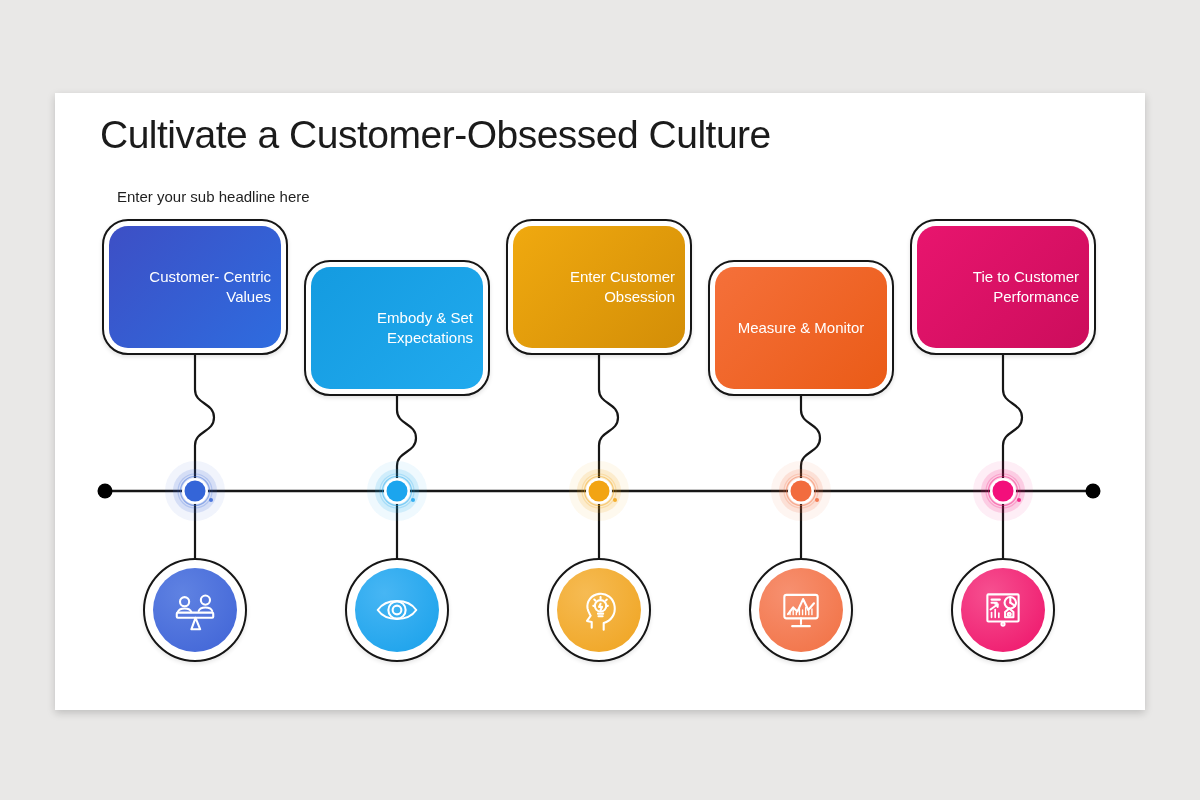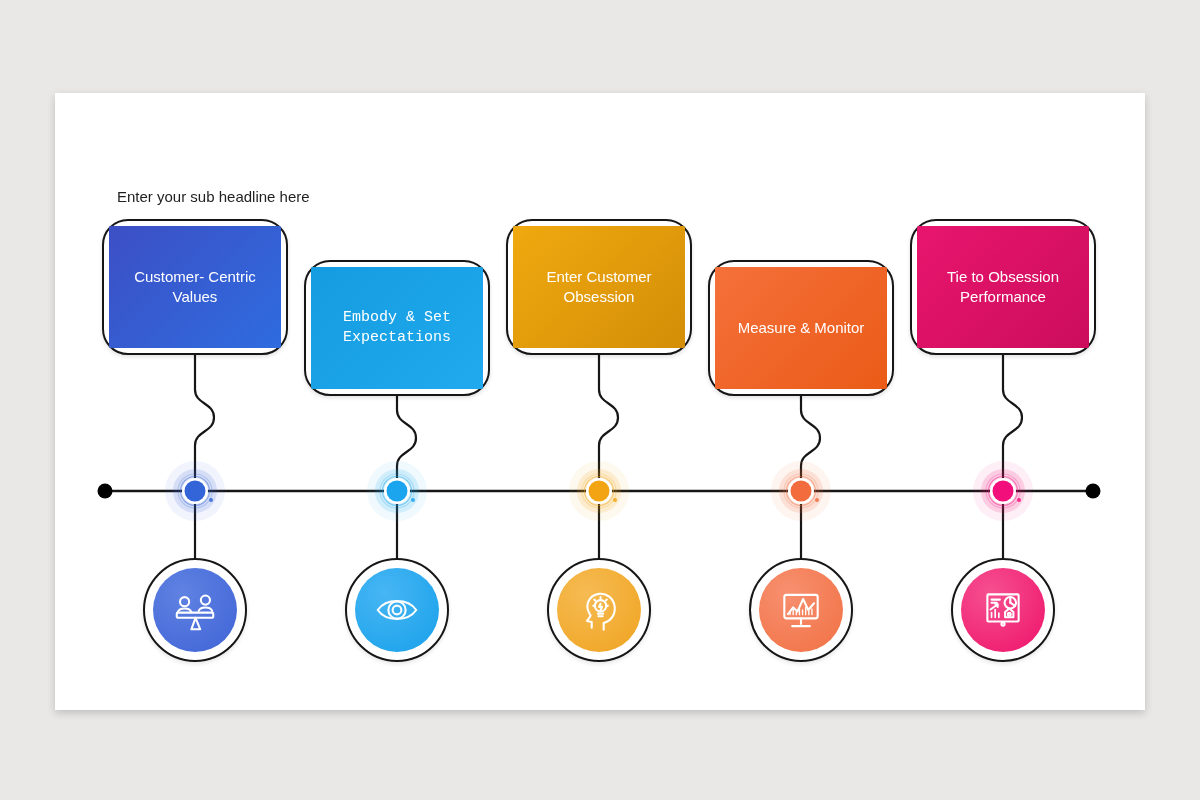--- a/index.html
+++ b/index.html
@@ -19,42 +19,43 @@
     position:absolute;left:45px;top:78px;margin:17px;
     font-size:15px;font-weight:400;color:#1f1f1f;
   }
   #tl-svg{position:absolute;left:0;top:0;width:1090px;height:617px;}
   .step-card{
     position:absolute;width:186px;height:136px;box-sizing:border-box;
     background:#ffffff;border:2px solid #161616;border-radius:26px;padding:5px;
     box-shadow:0 2px 4px rgba(0,0,0,0.12);
   }
   .step-card-inner{
-    width:100%;height:100%;border-radius:2px;
-    display:flex;align-items:center;justify-content:center;text-align:center;
+    width:100%;height:100%;border-radius:19px;
+    display:flex;align-items:center;justify-content:center;text-align:right;
   }
   .step-card-label{
     color:#ffffff;font-size:15px;line-height:1.35;padding:0 10px;
   }
   .step-circle{
     position:absolute;width:104px;height:104px;box-sizing:border-box;top:465px;
     background:#ffffff;border:2px solid #161616;border-radius:50%;
     display:flex;align-items:center;justify-content:center;
     box-shadow:0 2px 4px rgba(0,0,0,0.10);
   }
   .step-circle-inner{
     width:84px;height:84px;border-radius:50%;
     display:flex;align-items:center;justify-content:center;
   }
   .step-icon svg{display:block;}
 </style>
 </head>
 <body style="background: rgb(233, 232, 231);">
 
 <div class="slide" style="background: rgb(255, 255, 255);">
+  <h1 class="slide-title">Cultivate a Customer-Obsessed Culture</h1>
   <p class="slide-subtitle">Enter your sub headline here</p>
   <svg id="tl-svg" viewBox="0 0 1090 617" xmlns="http://www.w3.org/2000/svg">
       <line x1="50" y1="398" x2="1038" y2="398" stroke="#161616" stroke-width="2.4"></line>
       <path d="M 140 262 L 140 296.5 C 140 311.5 159 309.5 159 324.5 C 159 339.5 140 337.5 140 352.5 L 140 398" fill="none" stroke="#161616" stroke-width="2.2"></path>
       <line x1="140" y1="398" x2="140" y2="467" stroke="#161616" stroke-width="2.2"></line>
       <g>
         <circle cx="140" cy="398" r="30" fill="#3465D8" opacity="0.07"></circle>
         <circle cx="140" cy="398" r="22" fill="#3465D8" opacity="0.15"></circle>
         <circle cx="140" cy="398" r="13" fill="#ffffff"></circle>
         <circle cx="140" cy="398" r="17" fill="none" stroke="#3465D8" stroke-width="1.2" opacity="0.22"></circle>
@@ -123,21 +124,21 @@
               <path d="M7.5 26 C9 21.5 19 21.5 20.5 26"></path>
               <circle cx="34" cy="14.5" r="4.4"></circle>
               <path d="M27.5 25 C29 20.5 39 20.5 40.5 25"></path>
               <rect x="6.5" y="26.5" width="35" height="5" rx="1"></rect>
               <path d="M24.5 31.5 L20.5 42.5 L29 42.5 Z"></path>
             </svg>
           </span>
         </div>
       </div>
       <div class="step-card" style="left: 249px; top: 167px;">
-        <div class="step-card-inner" style="background: linear-gradient(135deg, rgb(20, 155, 224), rgb(33, 170, 238)); font-family: Liberation Mono, monospace;">
+        <div class="step-card-inner" style="background: linear-gradient(135deg, rgb(20, 155, 224), rgb(33, 170, 238));">
           <span class="step-card-label">Embody &amp; Set Expectations</span>
         </div>
       </div>
       <div class="step-circle" style="left: 290px;">
         <div class="step-circle-inner" style="background: radial-gradient(circle at 35% 30%, rgb(71, 182, 244), rgb(23, 160, 234));">
           <span class="step-icon">
             <svg width="50" height="50" viewBox="0 0 48 48" fill="none" stroke="#ffffff" stroke-width="2" stroke-linecap="round" stroke-linejoin="round" xmlns="http://www.w3.org/2000/svg">
               <path d="M5.5 24 C13.5 12.5 34.5 12.5 42.5 24 C34.5 35.5 13.5 35.5 5.5 24 Z"></path>
               <circle cx="24" cy="24" r="8.3"></circle>
               <circle cx="24" cy="24" r="4.2"></circle>
@@ -188,21 +189,21 @@
               <path d="M31.5 28.5 L31.5 25" stroke-width="1.3"></path>
               <path d="M34.5 28.5 L34.5 23" stroke-width="1.3"></path>
               <path d="M24 32 L24 37.5"></path>
               <path d="M15.5 39.5 L32.5 39.5"></path>
             </svg>
           </span>
         </div>
       </div>
       <div class="step-card" style="left: 855px; top: 126px;">
         <div class="step-card-inner" style="background: linear-gradient(135deg, rgb(232, 21, 110), rgb(204, 13, 92));">
-          <span class="step-card-label">Tie to Obsession Performance</span>
+          <span class="step-card-label">Tie to Customer Performance</span>
         </div>
       </div>
       <div class="step-circle" style="left: 896px;">
         <div class="step-circle-inner" style="background: radial-gradient(circle at 35% 30%, rgb(246, 80, 144), rgb(238, 18, 105));">
           <span class="step-icon">
             <svg width="50" height="50" viewBox="0 0 48 48" fill="none" stroke="#ffffff" stroke-width="2" stroke-linecap="round" stroke-linejoin="round" xmlns="http://www.w3.org/2000/svg">
               <rect x="9" y="9" width="30" height="26" rx="1"></rect>
               <path d="M13 14 L21 14"></path>
               <path d="M13 17 L18 17"></path>
               <circle cx="31" cy="17" r="5.5"></circle>

